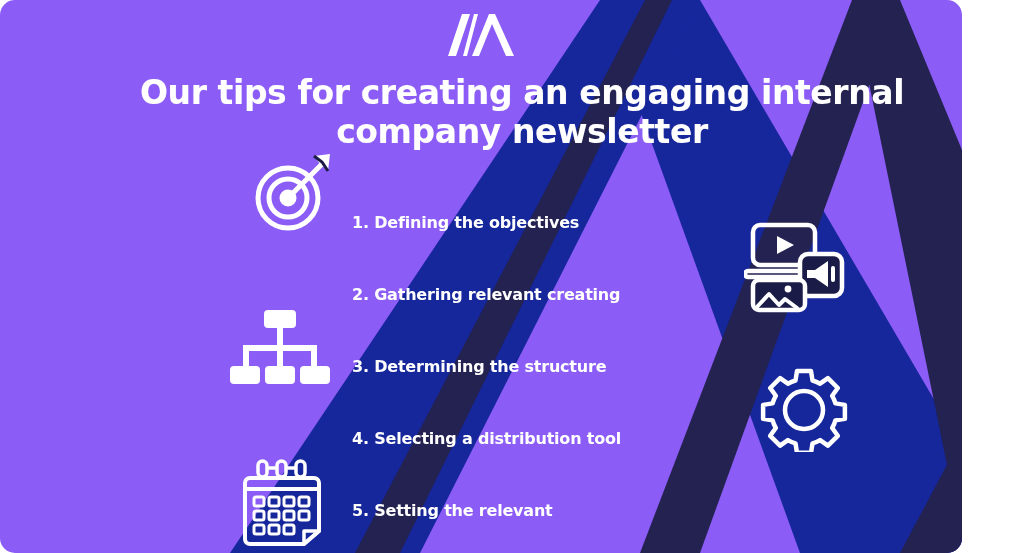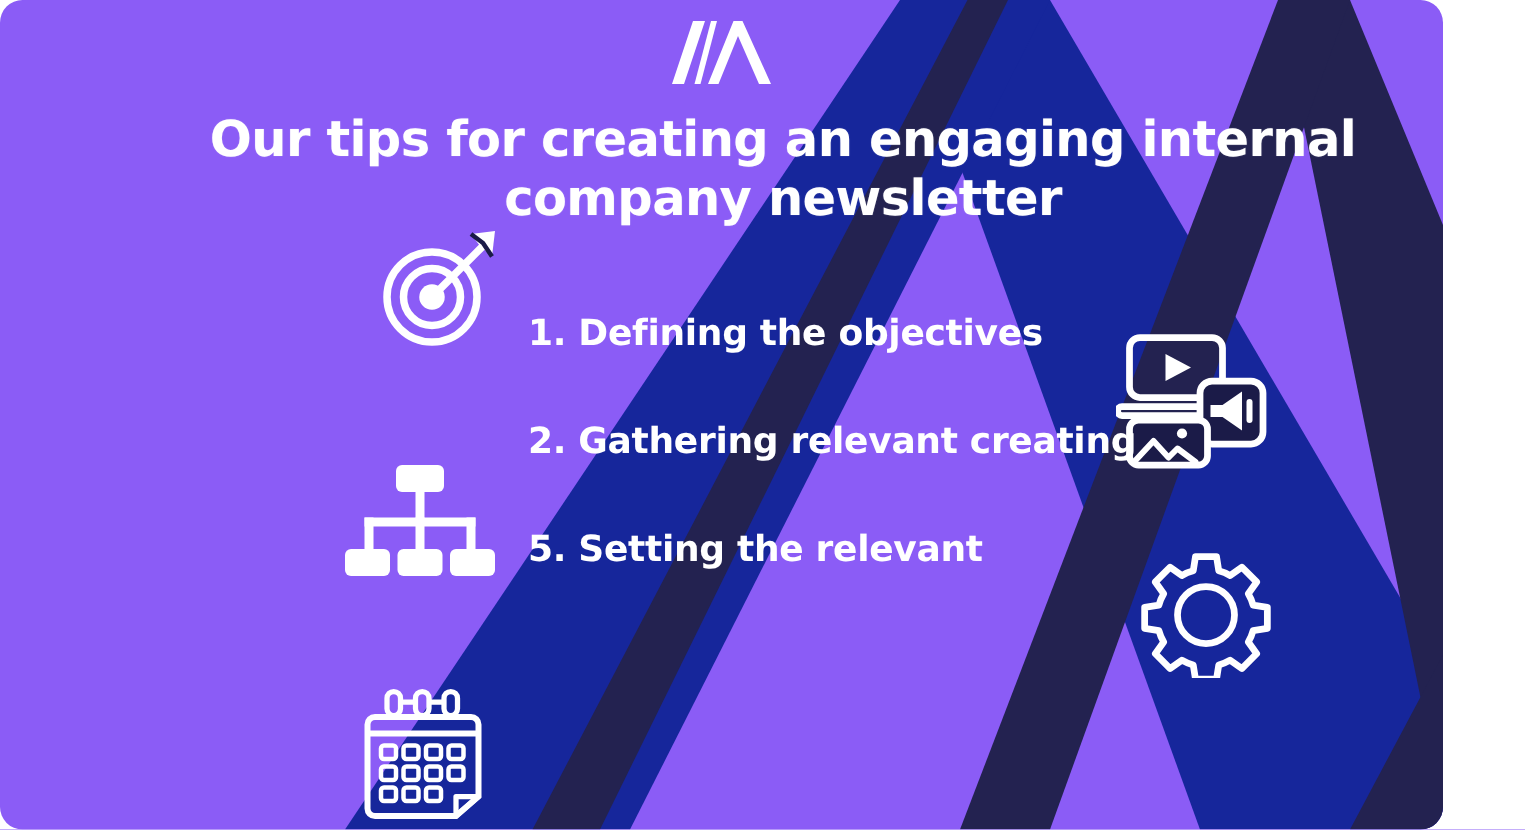--- a/index.html
+++ b/index.html
@@ -51,21 +51,21 @@
     height:72px;
     display:flex;
     align-items:center;
   }
   .tip-text {
     position:absolute;
     left:352px;
     color:#ffffff;
     font-family:"DejaVu Sans", sans-serif;
     font-weight:bold;
-    font-size:24px;
+    font-size:16px;
     letter-spacing:-0.2px;
     white-space:nowrap;
   }
   .tip-num { display:inline; }
 
   
   .deco-icon { position:absolute; }
   #icon-target        { left:248px; top:148px;  width:92px;  height:88px; }
   #icon-media-content { left:744px; top:218px;  width:104px; height:96px; }
   #icon-org-chart     { left:228px; top:308px;  width:104px; height:80px; }
@@ -192,19 +192,31 @@
       </span>
     </li>
     <li class="tip-row">
       <span class="tip-text">
         <span class="tip-num">2. </span>
         <span>Gathering relevant creating</span>
       </span>
     </li>
     <li class="tip-row">
       <span class="tip-text">
+        <span class="tip-num">3. </span>
+        <span>Determining the structure</span>
+      </span>
+    </li>
+    <li class="tip-row">
+      <span class="tip-text">
+        <span class="tip-num">4. </span>
+        <span>Selecting a distribution tool</span>
+      </span>
+    </li>
+    <li class="tip-row">
+      <span class="tip-text">
         <span class="tip-num">5. </span>
         <span>Setting the relevant</span>
       </span>
     </li>
   </ul>
 
 </div>
 
 </body></html>

